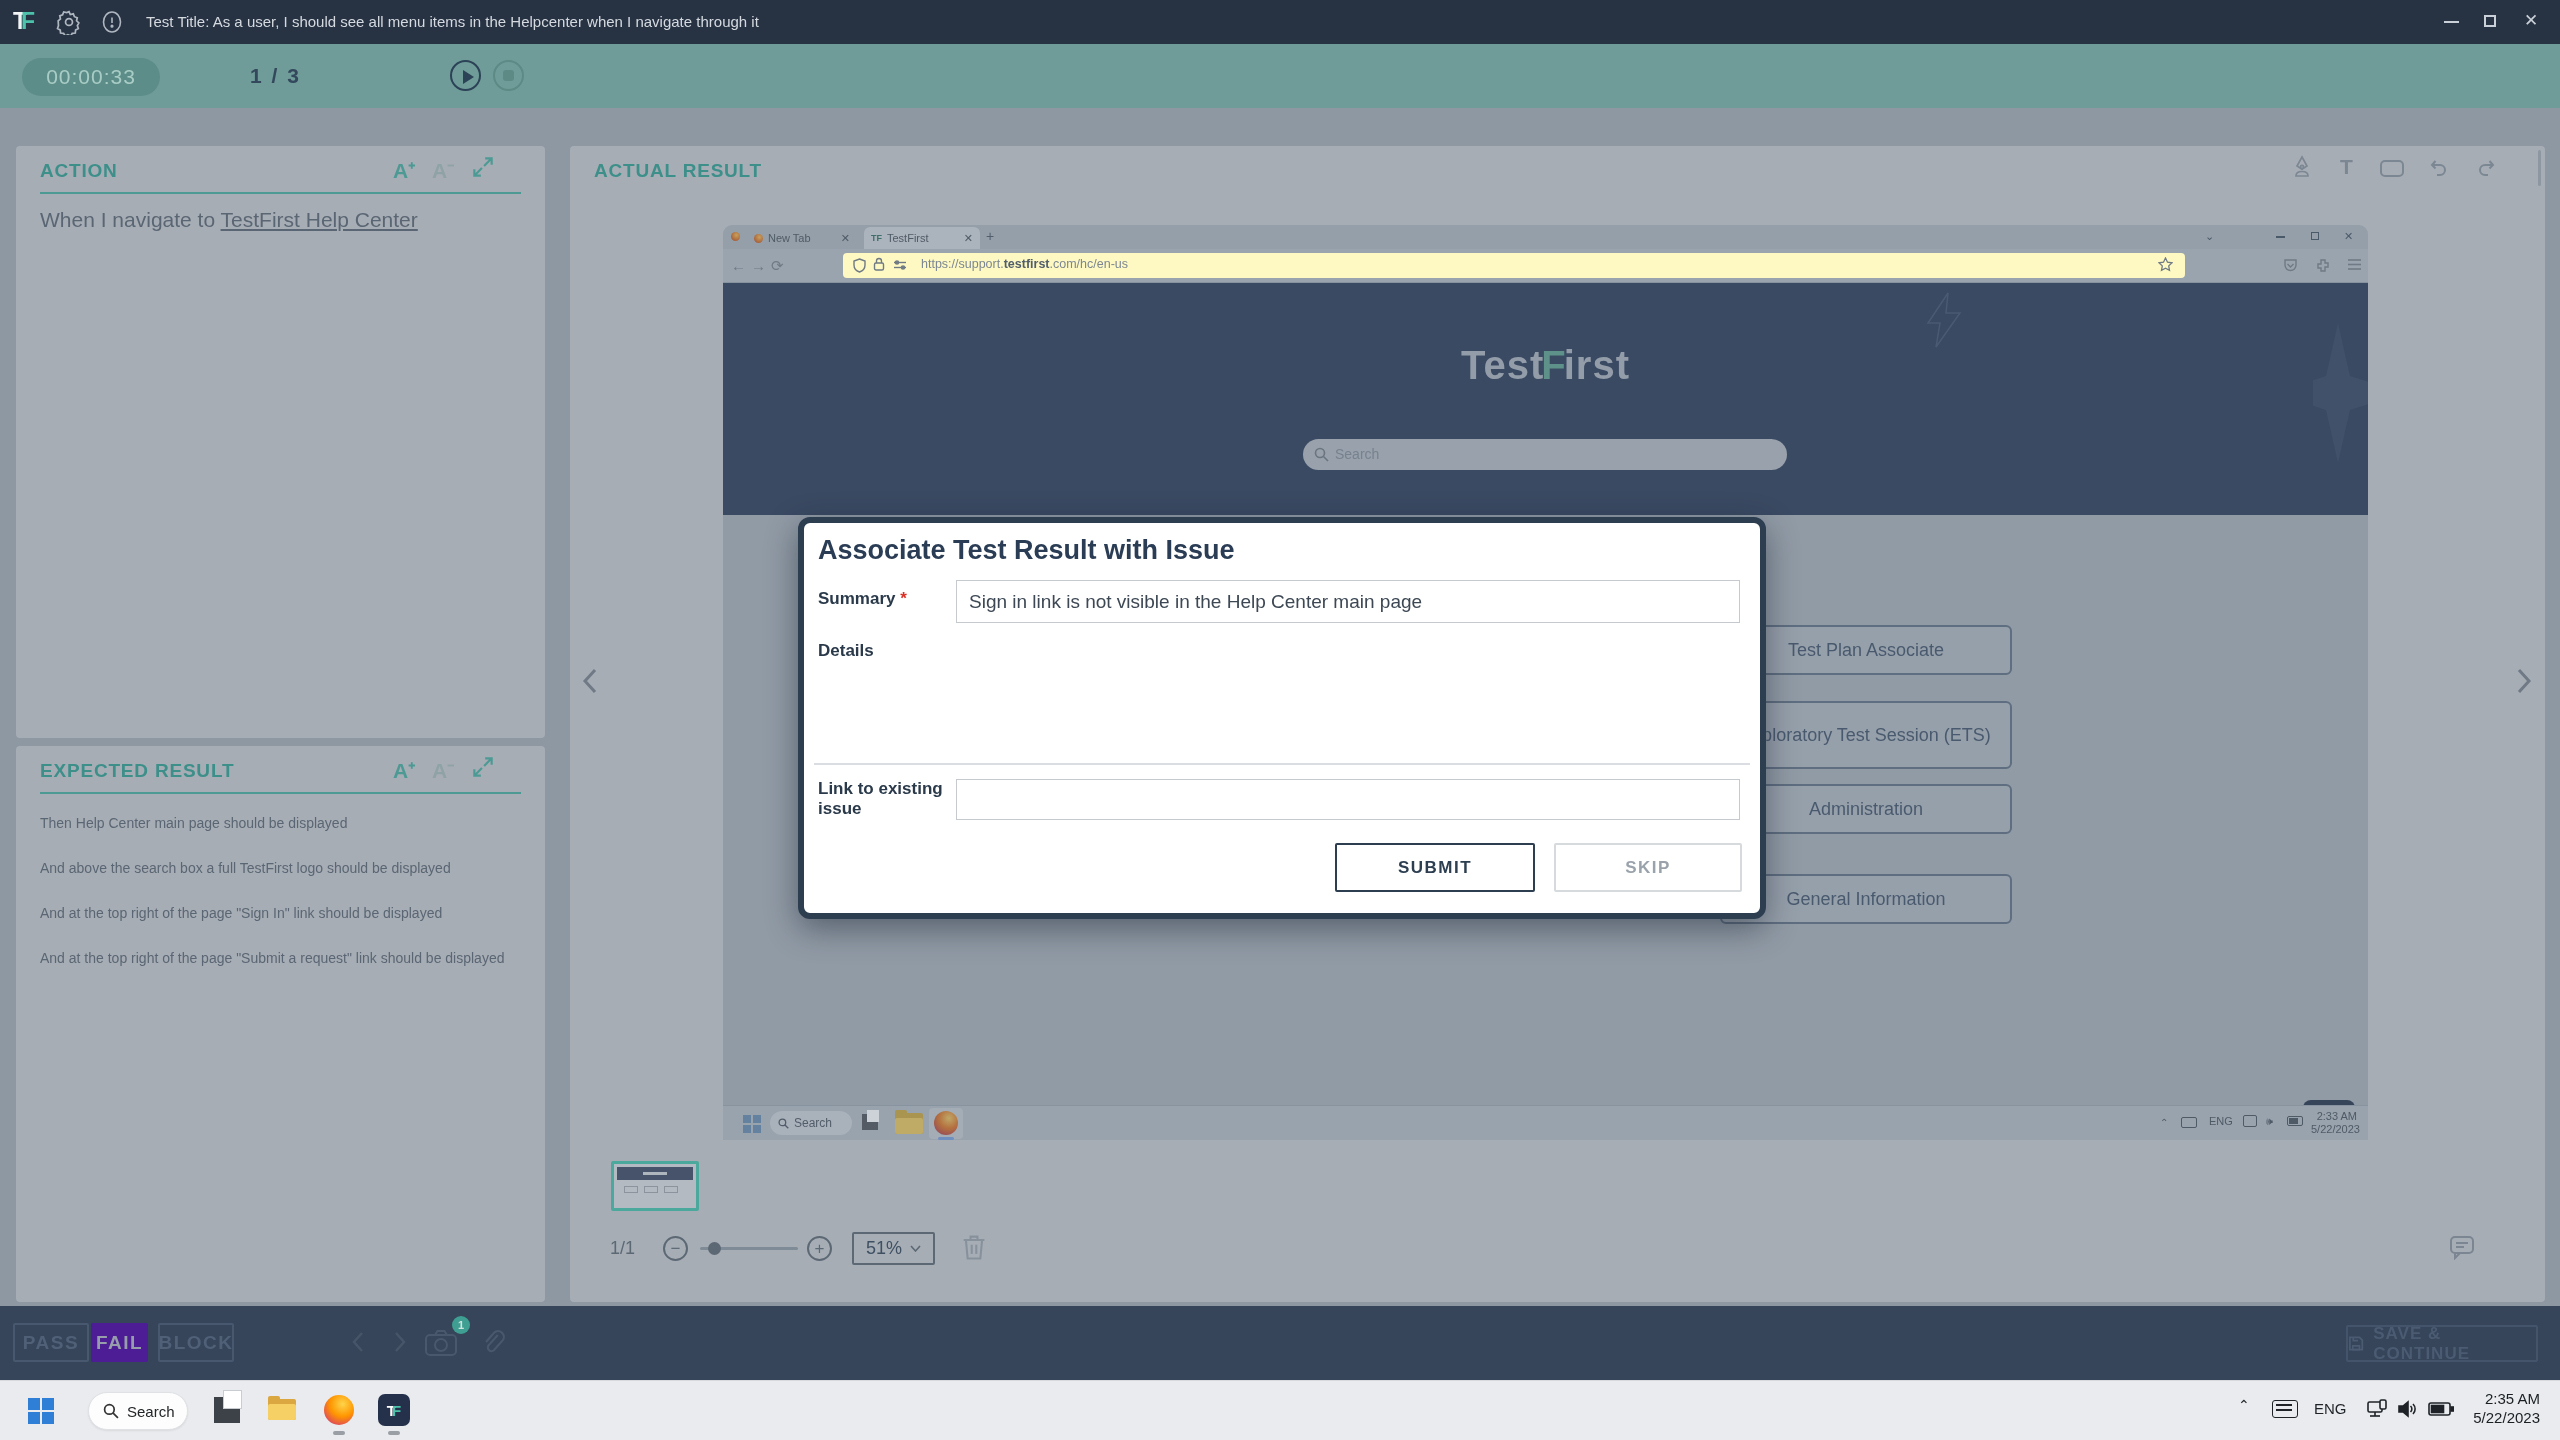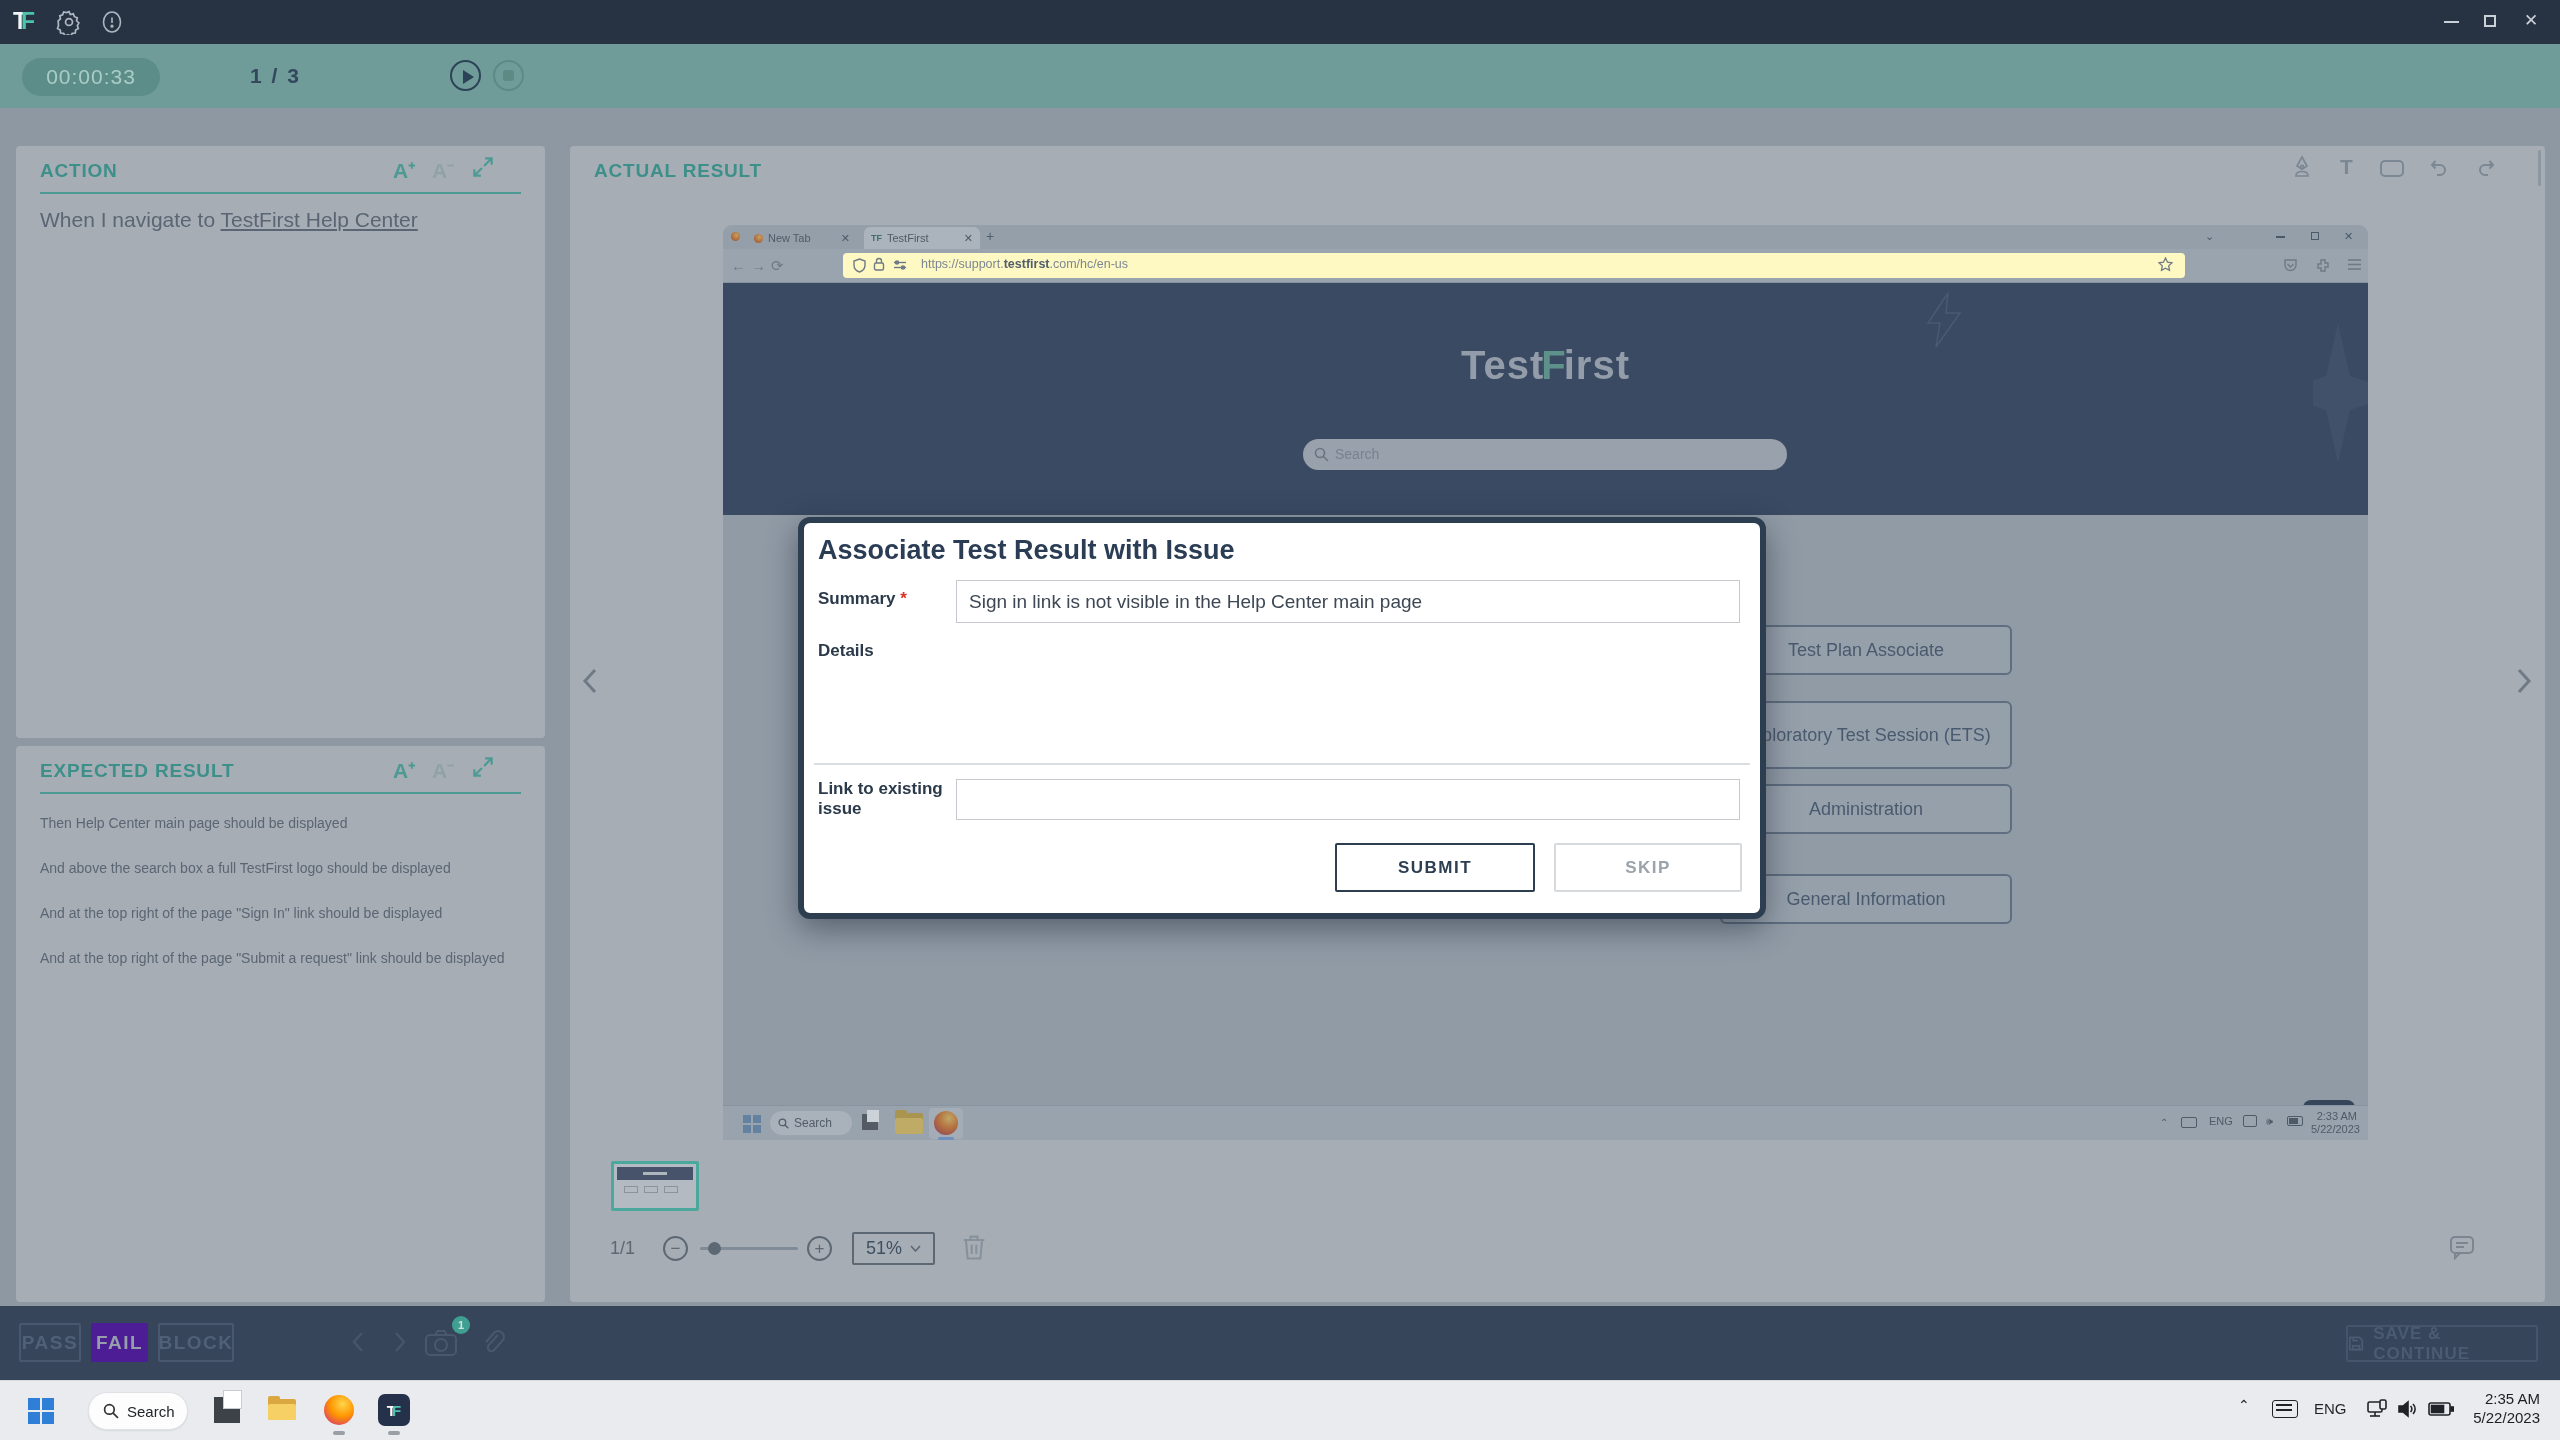--- a/index.html
+++ b/index.html
@@ -131,20 +131,21 @@
       <path d="M12 2.5l1.2 2.6 2.8-.6 1 2.6 2.6 1-.6 2.8 2.1 1.9-1.4 2.5.9 2.7-2.5 1.4-.3 2.8-2.8.3-1.5 2.4-2.5-1.1-2.5 1.1-1.5-2.4-2.8-.3-.3-2.8-2.5-1.4.9-2.7L2 11l2.1-1.9-.6-2.8 2.6-1 1-2.6 2.8.6z"></path>
     </svg>
   </div>
   <div class="ab" style="left:100px; top:10px;">
     <svg width="24" height="24" viewBox="0 0 24 24" fill="none" stroke="#aeb6c0" stroke-width="1.6">
       <ellipse cx="12" cy="12" rx="8.5" ry="10"></ellipse>
         <line x1="12" y1="7.5" x2="12" y2="13"></line>
         <circle cx="12" cy="16.2" r="0.8" fill="#aeb6c0"></circle>
     </svg>
   </div>
+  <div class="ab" id="tb-title" style="left:146px; top:0;">Test Title: As a user, I should see all menu items in the Helpcenter when I navigate through it</div>
   <div class="ab winbtn" style="left:2444px; top:21px; width:15px; height:2px; background:#c9d0d8;"></div>
   <div class="ab winbtn" style="left:2484px; top:15px; width:12px; height:12px; border:2px solid #c9d0d8;"></div>
   <div class="ab winbtn" style="left:2524px; top:10px; font-size:17px;">✕</div>
 </div>
 
 <div class="ab" id="timerbar">
   <div class="ab" id="timer-pill">00:00:33</div>
   <div class="ab" id="step-counter">1 / 3</div>
   <div class="ab circle-btn" id="play-btn">
       <span class="tri"></span>
@@ -406,21 +407,21 @@
 <div class="ab" style="left:960px; top:1232px;">
   <svg width="28" height="30" viewBox="0 0 24 26" fill="none" stroke="#87919c" stroke-width="1.8">
       <path d="M5 7h14l-1.5 16h-11z"></path>
       <path d="M3 7h18M9 7V4h6v3"></path>
       <line x1="10" y1="11" x2="10" y2="19"></line>
       <line x1="14" y1="11" x2="14" y2="19"></line>
     </svg>
 </div>
 
 <div class="ab" id="bottombar">
-  <div class="ab verdict outline" style="left:19px; width:62px;">
+  <div class="ab verdict outline" style="left:13px; width:76px;">
       <span>PASS</span>
     </div>
   <div class="ab verdict" id="fail-btn" style="left:91px; width:57px;">
       <span>FAIL</span>
     </div>
   <div class="ab verdict outline" style="left:158px; width:76px;">
       <span>BLOCK</span>
     </div>
   <div class="ab" style="left:348px; top:24px;">
     <svg width="20" height="24" viewBox="0 0 20 24" fill="none" stroke="#465567" stroke-width="2.5">

